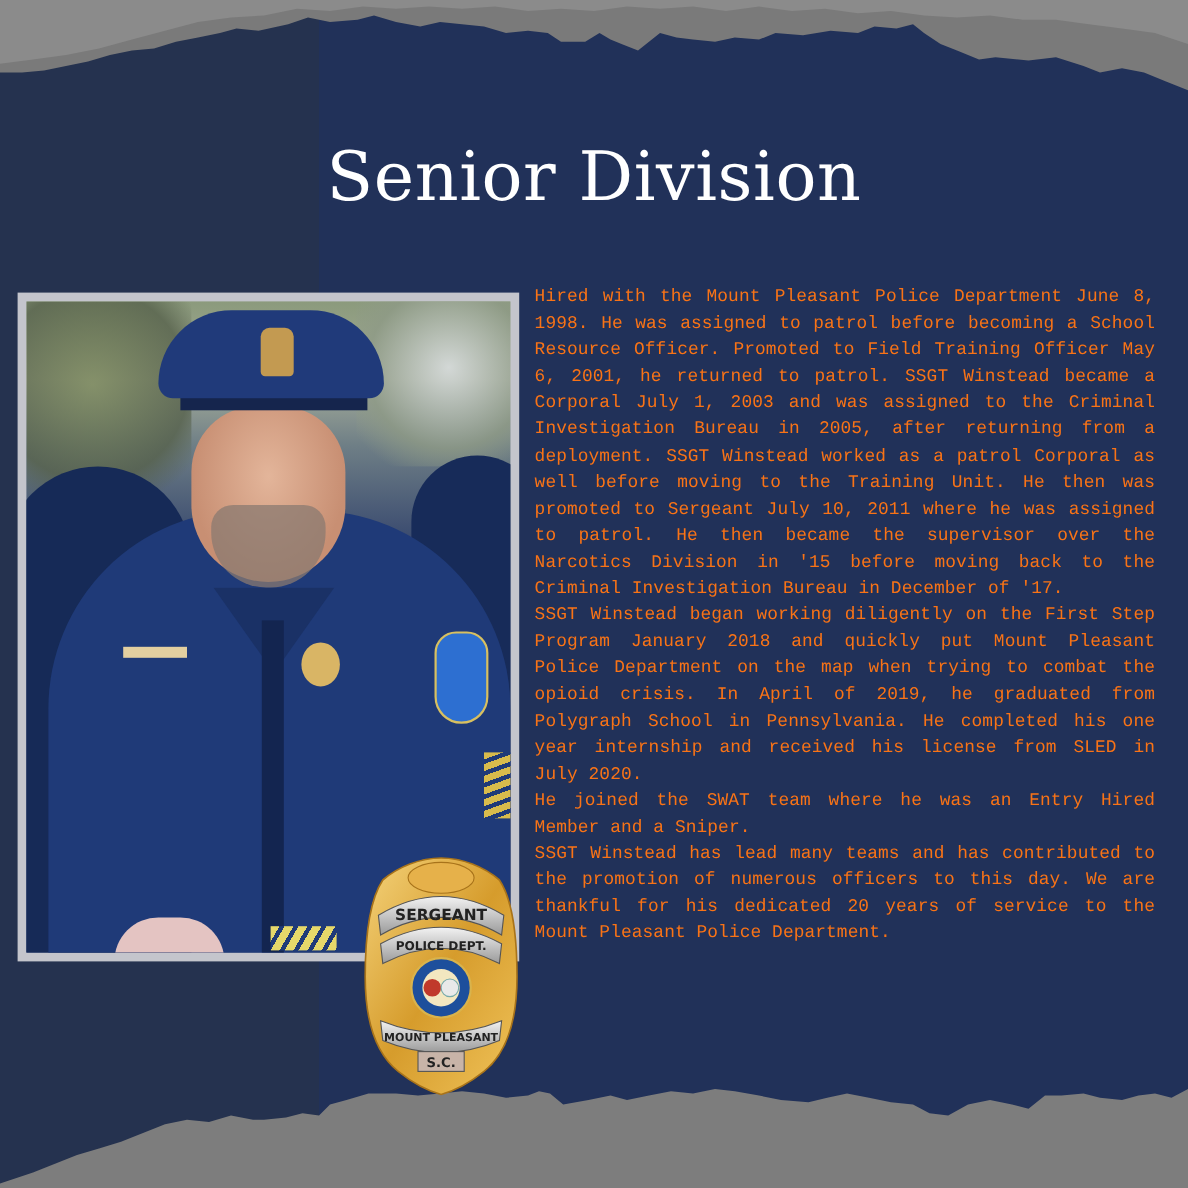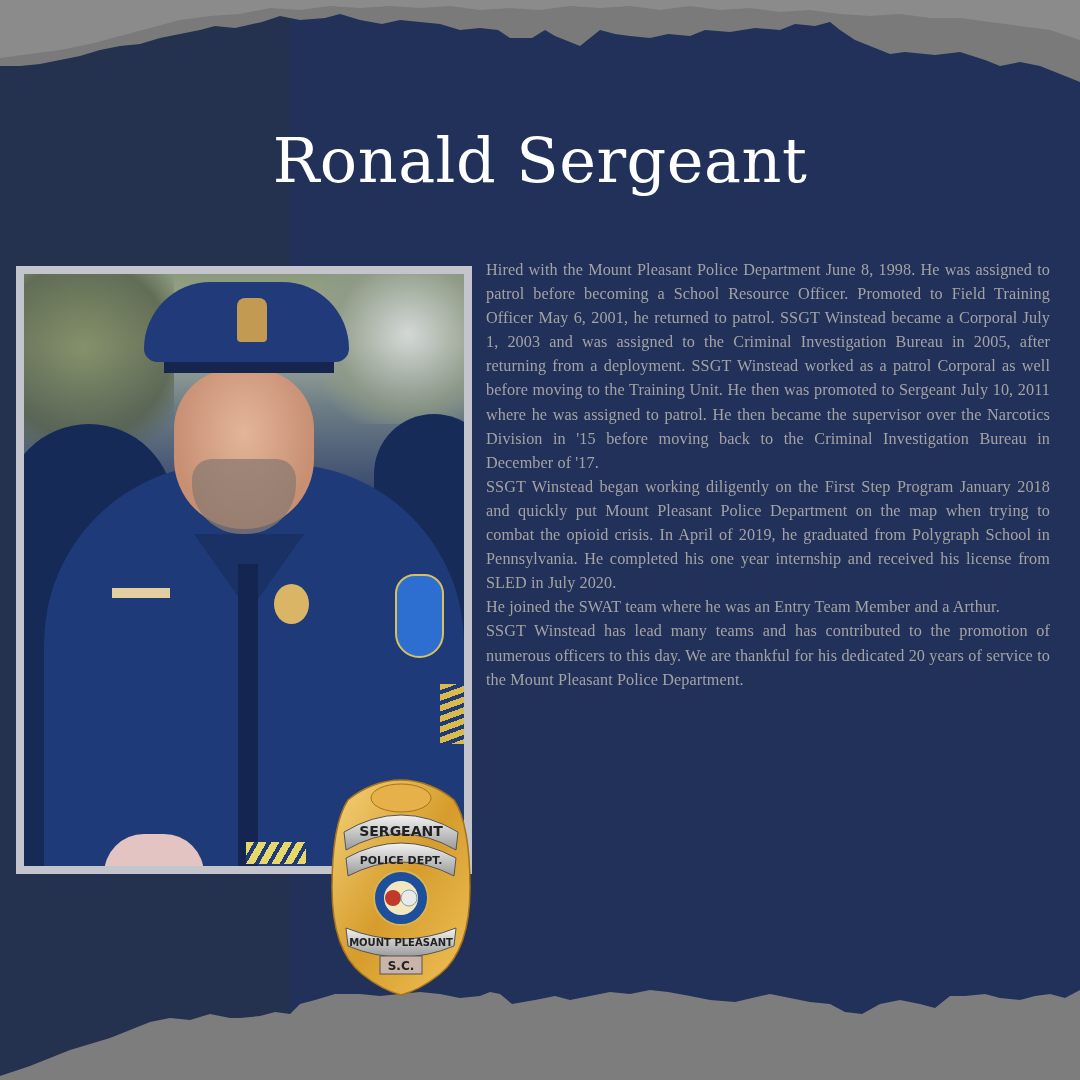--- a/index.html
+++ b/index.html
@@ -49,41 +49,41 @@
   .chest-badge { position:absolute; left:250px; top:310px; width:35px; height:40px; background:#d9b565; border-radius:50%; }
   .nameplate { position:absolute; left:88px; top:314px; width:58px; height:10px; background:#e3cfa0; }
   .sleeve-stripes { position:absolute; left:222px; top:568px; width:60px; height:22px; background:repeating-linear-gradient(120deg,#e6d86a 0 7px,#1f3a78 7px 11px); }
   .chevron { position:absolute; right:-2px; top:410px; width:26px; height:60px; background:repeating-linear-gradient(160deg,#d8bb4c 0 6px,#1f3a78 6px 10px); }
   .hands { position:absolute; left:80px; top:560px; width:100px; height:50px; background:#e4c4c2; border-radius:40px 40px 10px 10px; }
   .badge {
     position:absolute; left:330px; top:778px; width:142px; height:218px;
   }
   .body-text {
     position:absolute; left:486px; top:258px; width:564px;
-    color:#a3a3a3; font-family:Liberation Serif, serif;
+    color:#f97316; font-family:Liberation Mono, monospace;
     font-size:16.2px; line-height:24.1px; text-align:justify; letter-spacing:0.1px;
   }
   .body-text p { margin:0; text-align:justify; }
 </style>
 </head>
 <body>
 
 <div class="left-panel"></div>
 
 <svg class="torn torn-top" viewBox="0 0 1080 90" preserveAspectRatio="none">
   <path d="M0,0 H1080 V82 L1060,74 1040,66 1020,62 1000,66 985,60 960,52 935,55 905,52 890,54 870,46 855,40 840,30 830,22 815,26 795,24 780,30 755,28 730,32 705,30 690,36 668,34 650,38 630,36 615,34 600,30 580,46 565,40 555,36 545,30 532,38 510,38 498,30 480,28 460,30 440,24 420,22 400,20 382,24 360,20 340,14 325,18 300,20 280,16 262,22 235,28 215,26 200,30 180,34 160,38 140,44 120,46 100,50 80,56 60,60 40,64 20,66 0,66 Z" fill="#7a7a7a"></path>
   <path d="M0,0 H1080 V40 L1050,30 1020,26 990,22 960,18 930,18 900,14 870,16 840,14 810,10 780,12 750,8 720,10 690,6 660,10 630,6 600,8 570,6 540,10 510,8 480,10 450,6 420,8 390,6 360,8 330,6 300,10 270,8 240,14 210,16 180,20 150,28 120,36 90,44 60,50 30,54 0,58 Z" fill="#8b8b8b"></path>
 </svg>
 
 <svg class="torn torn-bottom" viewBox="0 0 1080 90" preserveAspectRatio="none">
   <path d="M0,90 H1080 V0 L1065,8 1050,4 1035,6 1020,10 1000,8 985,4 965,6 950,6 935,18 920,14 900,10 880,14 862,24 845,22 830,14 810,12 790,8 770,4 752,8 735,12 710,10 690,6 668,2 650,0 630,4 610,2 590,6 570,10 555,6 535,10 512,14 500,4 490,2 480,6 460,8 440,4 420,2 400,4 380,6 360,4 335,4 315,10 300,14 290,24 275,22 260,26 240,28 230,28 210,24 190,30 170,28 150,32 130,40 110,48 90,54 70,60 50,68 30,76 0,86 Z" fill="#7d7d7d"></path>
 </svg>
 
 <h1 class="title">
-  <span>Ronald Sergeant</span>
+  <span>Senior Division</span>
 </h1>
 
 <div class="photo-frame">
   <div class="photo" title="Senior Sergeant Winstead smiling in police dress uniform with cap">
     <div class="bg-blur1"></div>
     <div class="bg-blur2"></div>
     <div class="officer-back-left"></div>
     <div class="officer-back-right"></div>
     <div class="officer-body"></div>
     <div class="collar"></div>
@@ -126,15 +126,15 @@
   <circle cx="79" cy="120" r="8" fill="#e9e9e9" stroke="#7aa"></circle>
   <path d="M16,150 Q71,172 126,150 L124,168 Q71,190 18,168 Z" fill="url(#silver)" stroke="#555"></path>
   <text x="71" y="168" font-family="DejaVu Sans, sans-serif" font-size="10" font-weight="bold" text-anchor="middle" fill="#222">MOUNT PLEASANT</text>
   <rect x="50" y="178" width="42" height="18" fill="#c8b4a8" stroke="#555"></rect>
   <text x="71" y="192" font-family="DejaVu Sans, sans-serif" font-size="12" font-weight="bold" text-anchor="middle" fill="#222">S.C.</text>
 </svg>
 
 <div class="body-text">
   <p>Hired with the Mount Pleasant Police Department June 8, 1998. He was assigned to patrol before becoming a School Resource Officer. Promoted to Field Training Officer May 6, 2001, he returned to patrol. SSGT Winstead became a Corporal July 1, 2003 and was assigned to the Criminal Investigation Bureau in 2005, after returning from a deployment. SSGT Winstead worked as a patrol Corporal as well before moving to the Training Unit. He then was promoted to Sergeant July 10, 2011 where he was assigned to patrol. He then became the supervisor over the Narcotics Division in '15 before moving back to the Criminal Investigation Bureau in December of '17.</p>
   <p>SSGT Winstead began working diligently on the First Step Program January 2018 and quickly put Mount Pleasant Police Department on the map when trying to combat the opioid crisis. In April of 2019, he graduated from Polygraph School in Pennsylvania. He completed his one year internship and received his license from SLED in July 2020.</p>
-  <p>He joined the SWAT team where he was an Entry Team Member and a Arthur.</p>
+  <p>He joined the SWAT team where he was an Entry Hired Member and a Sniper.</p>
   <p>SSGT Winstead has lead many teams and has contributed to the promotion of numerous officers to this day. We are thankful for his dedicated 20 years of service to the Mount Pleasant Police Department.</p>
 </div>
 
 </body></html>

